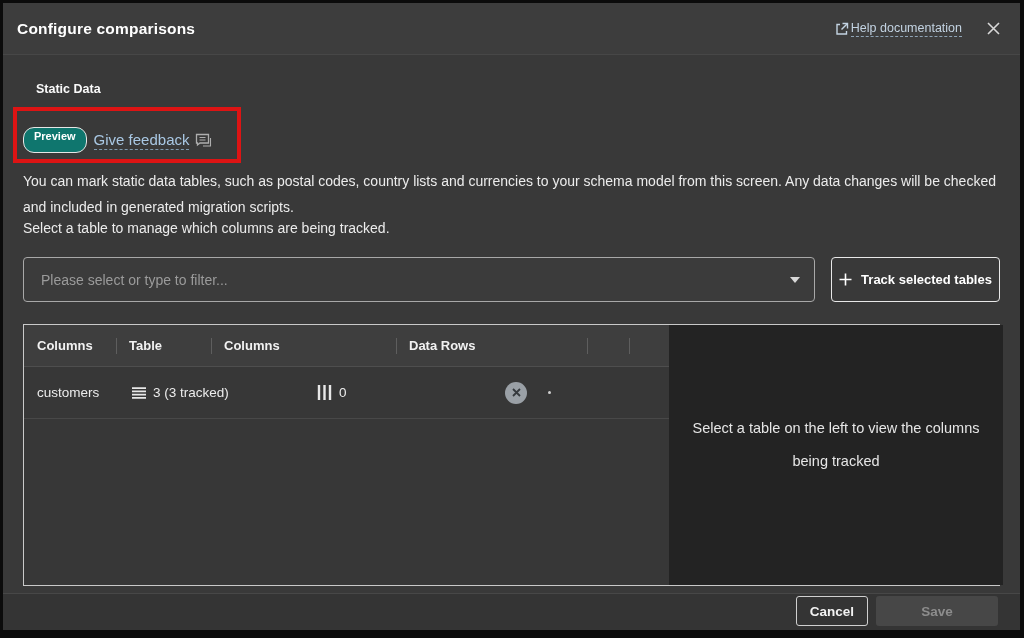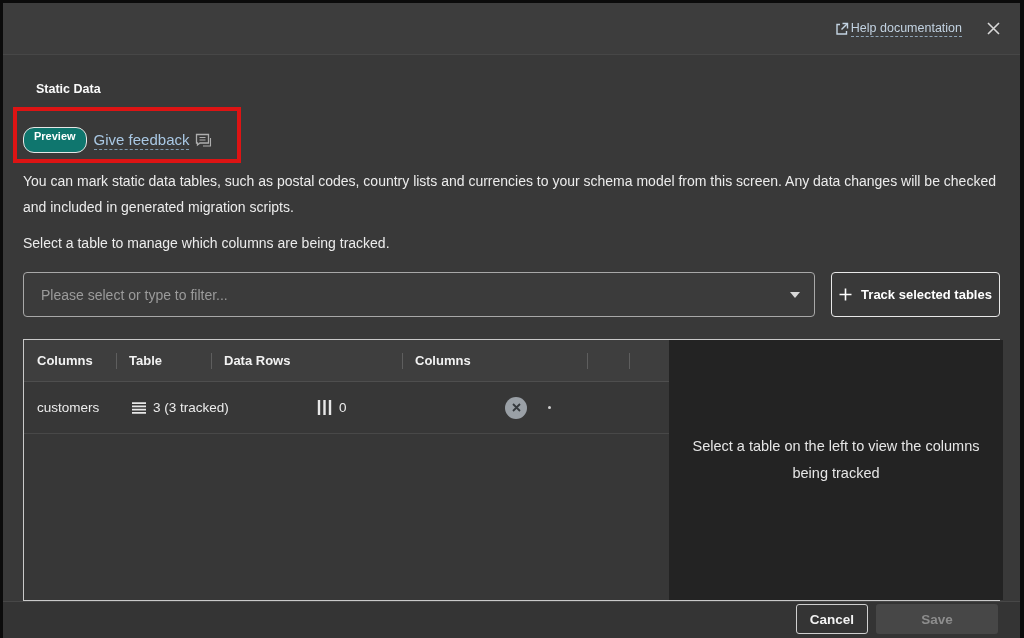--- a/index.html
+++ b/index.html
@@ -103,21 +103,20 @@
     padding-bottom: 1px;
   }
   .desc-1 {
     margin-top: 5px;
     font-size: 14px;
     line-height: 26px;
     color: #ececec;
     max-width: 990px;
   }
   .desc-2 {
-    margin-top: 15px;
     font-size: 14px;
     color: #ececec;
   }
   
   .controls-row {
     margin-top: 21px;
     display: flex;
     gap: 16px;
     align-items: stretch;
   }
@@ -219,21 +218,21 @@
     background: #232323;
     display: flex;
     align-items: center;
     justify-content: center;
     padding: 0 16px;
   }
   .empty-msg {
     font-size: 14.5px;
     color: #e6e6e6;
     text-align: center;
-    line-height: 27px;
+    line-height: 33px;
     max-width: 318px;
     margin-top: -20px;
   }
   
   .modal-footer {
     flex: 0 0 37px;
     border-top: 1px solid #474747;
     background: #343434;
     display: flex;
     align-items: center;
@@ -265,20 +264,21 @@
     font-weight: bold;
     cursor: default;
   }
 </style>
 </head>
 <body>
 
 <div class="modal">
 
   <div class="modal-header">
+    <div class="modal-title">Configure comparisons</div>
     <div class="header-right">
       <div class="help-link">
         <span class="icon">
           <svg class="icon-svg" width="14" height="14" viewBox="0 0 14 14" fill="none" stroke="#c3d3e2" stroke-width="1.4">
             <path d="M5 2.5 H2 V12 H11.5 V9"></path>
             <path d="M7.5 1.5 H12.5 V6.5"></path>
             <path d="M12.5 1.5 L6.5 7.5"></path>
           </svg>
         </span>
         <span class="link-text">Help documentation</span>
@@ -331,25 +331,25 @@
 
     <div class="table-wrap">
       <div class="table-left">
         <div class="thead">
           <div class="col col-schema">
               <span class="th-label">Columns</span>
             </div>
           <div class="col col-table">
               <span class="th-label">Table</span>
             </div>
+          <div class="col col-cols">
+              <span class="th-label">Columns</span>
+            </div>
           <div class="col col-rows">
               <span class="th-label">Data Rows</span>
-            </div>
-          <div class="col col-cols">
-              <span class="th-label">Columns</span>
             </div>
           <div class="col col-x1"></div>
           <div class="col col-x2"></div>
         </div>
         <div class="trow">
           <div class="col col-table">
               <span class="td-label">customers</span>
             </div>
           <div class="col col-cols">
             <span class="cell-icon">

